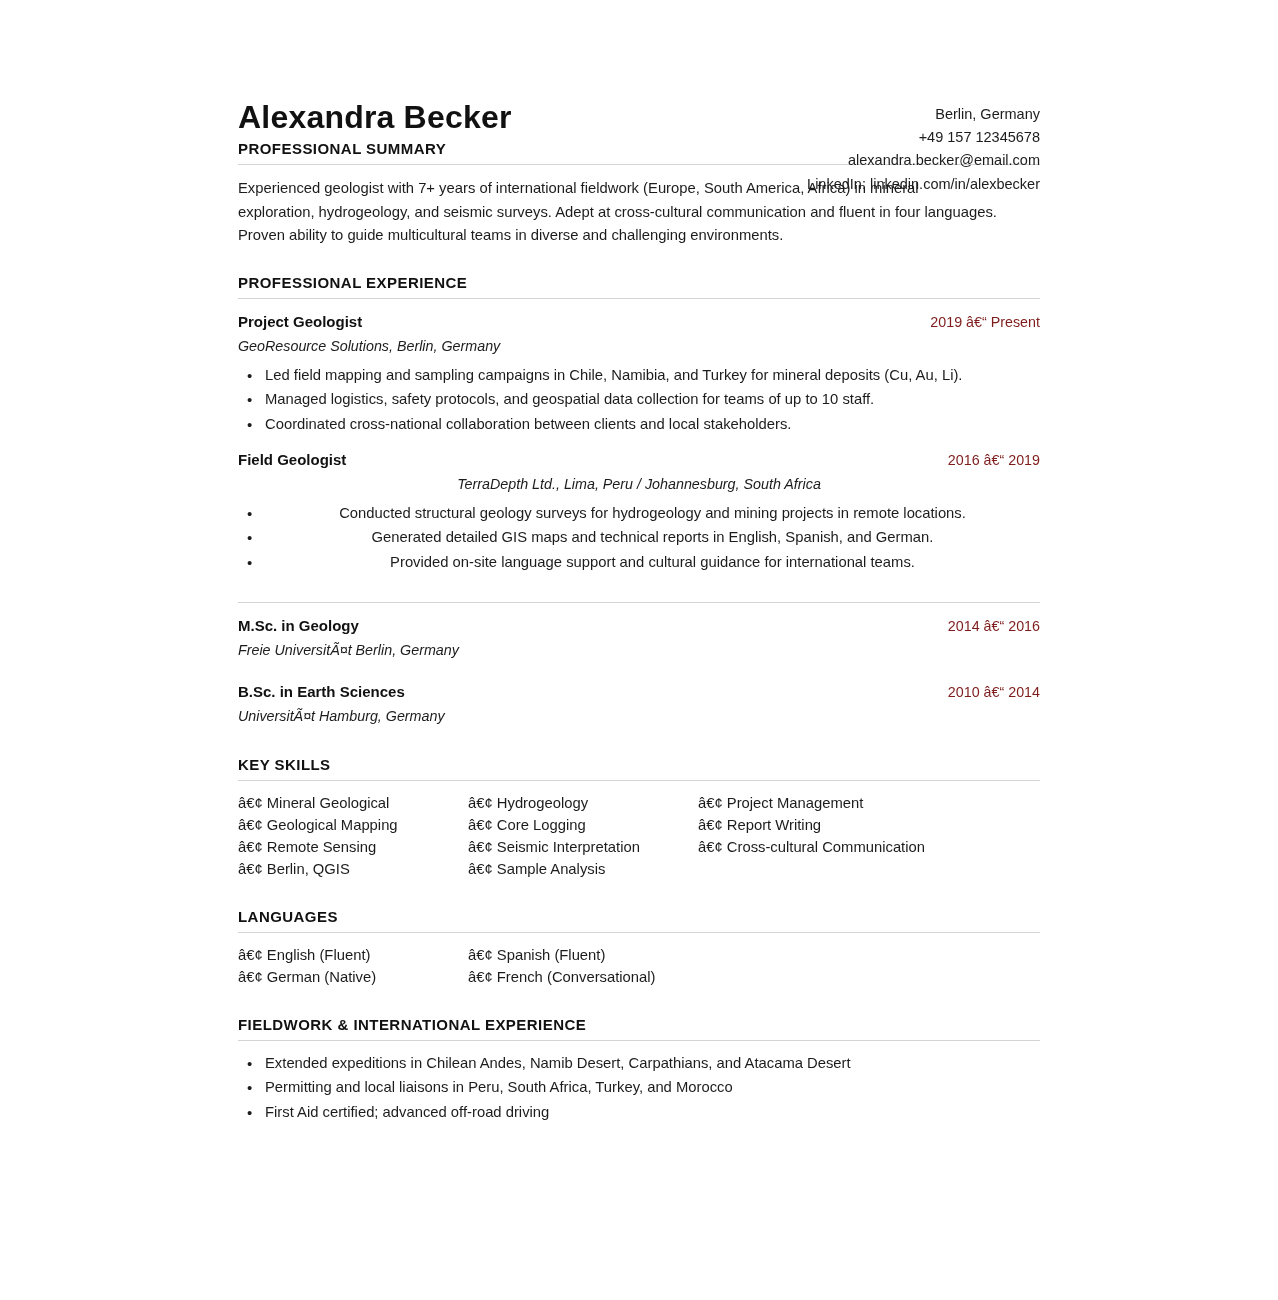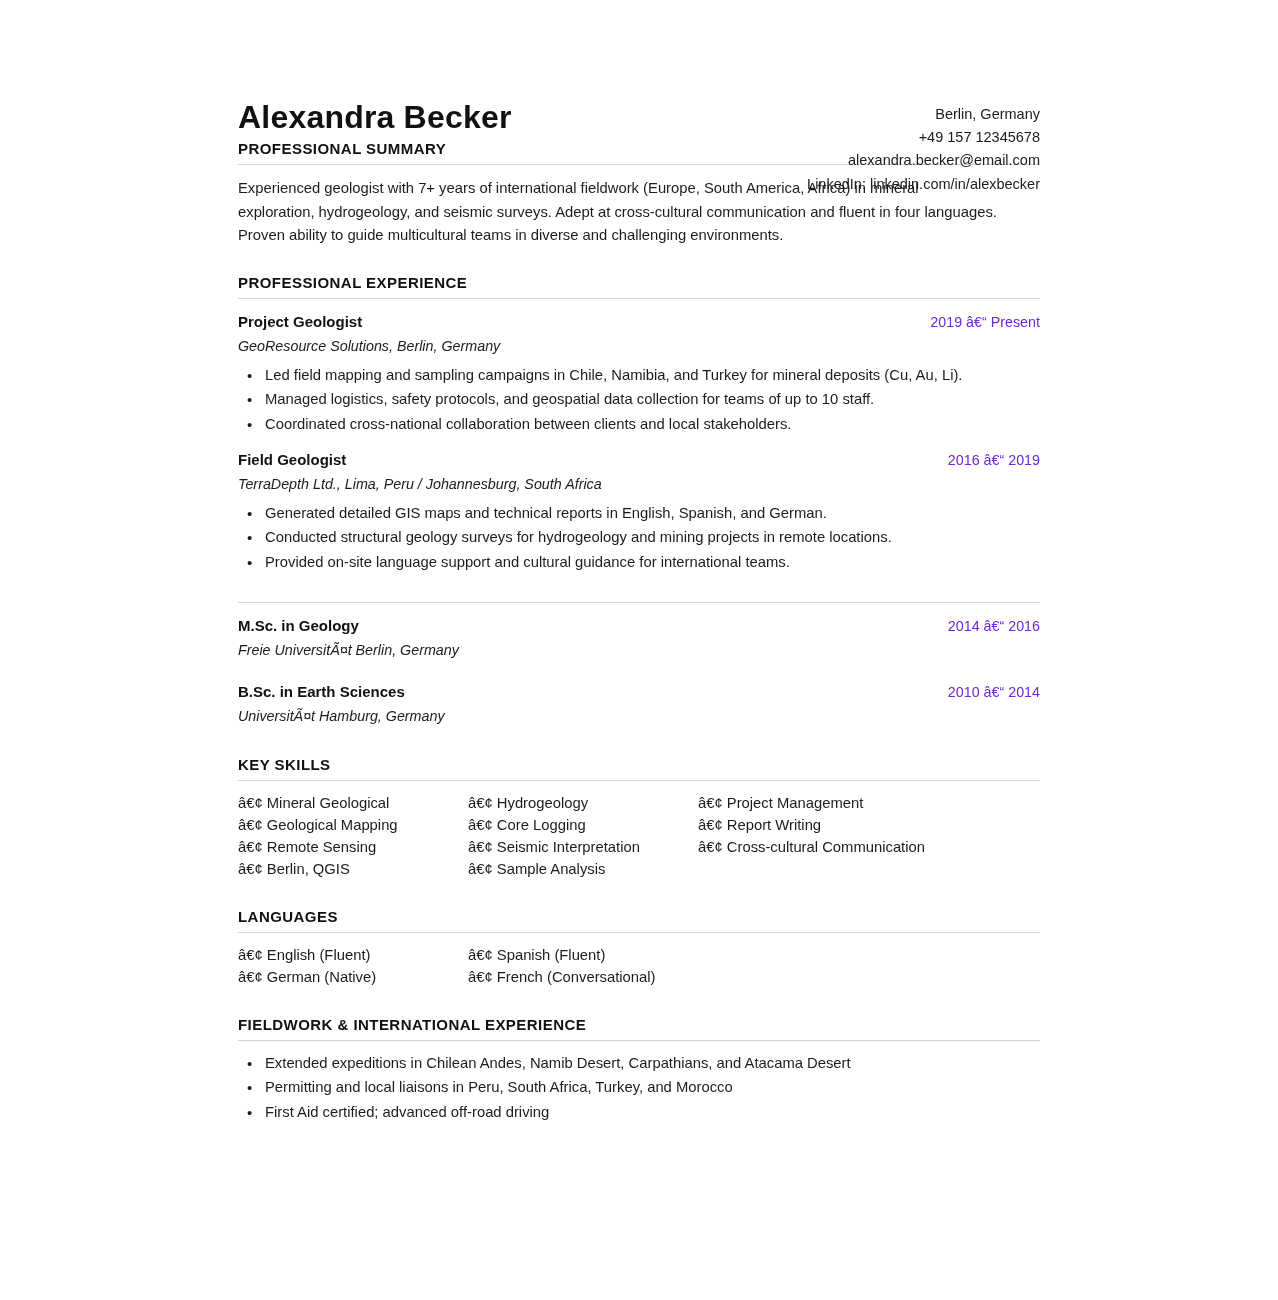--- a/index.html
+++ b/index.html
@@ -79,35 +79,35 @@
   .summary {
     font-size: 14.8px;
     line-height: 23.5px;
     color: #1c1c1c;
     margin: 0;
     max-width: 760px;
   }
 
   
   .entry { margin-bottom: 6px; }
-  .entry + .entry { margin-top: 14px; }
+  .entry + .entry { margin-top: 14px; text-align: center; }
   .entry-head {
     display: flex;
     justify-content: space-between;
     align-items: baseline;
   }
   .entry-role {
     font-size: 15px;
     font-weight: bold;
     color: #111111;
     line-height: 21px;
   }
   .entry-dates {
     font-size: 14.3px;
-    color: #6d28d9;
+    color: #7f1d1d;
     line-height: 21px;
     white-space: nowrap;
     padding-left: 14px;
   }
   .entry-org {
     font-size: 14.3px;
     font-style: italic;
     color: #1c1c1c;
     line-height: 22px;
     margin-top: 2px;
@@ -205,22 +205,22 @@
         </ul>
       </div>
 
       <div class="entry">
         <div class="entry-head">
           <span class="entry-role">Field Geologist</span>
           <span class="entry-dates">2016 â€“ 2019</span>
         </div>
         <div class="entry-org">TerraDepth Ltd., Lima, Peru / Johannesburg, South Africa</div>
         <ul class="bullets">
+          <li>Conducted structural geology surveys for hydrogeology and mining projects in remote locations.</li>
           <li>Generated detailed GIS maps and technical reports in English, Spanish, and German.</li>
-          <li>Conducted structural geology surveys for hydrogeology and mining projects in remote locations.</li>
           <li>Provided on-site language support and cultural guidance for international teams.</li>
         </ul>
       </div>
     </div>
 
     <div class="section edu-section">
       <hr class="rule">
 
       <div class="edu-entry">
         <div class="entry-head">

